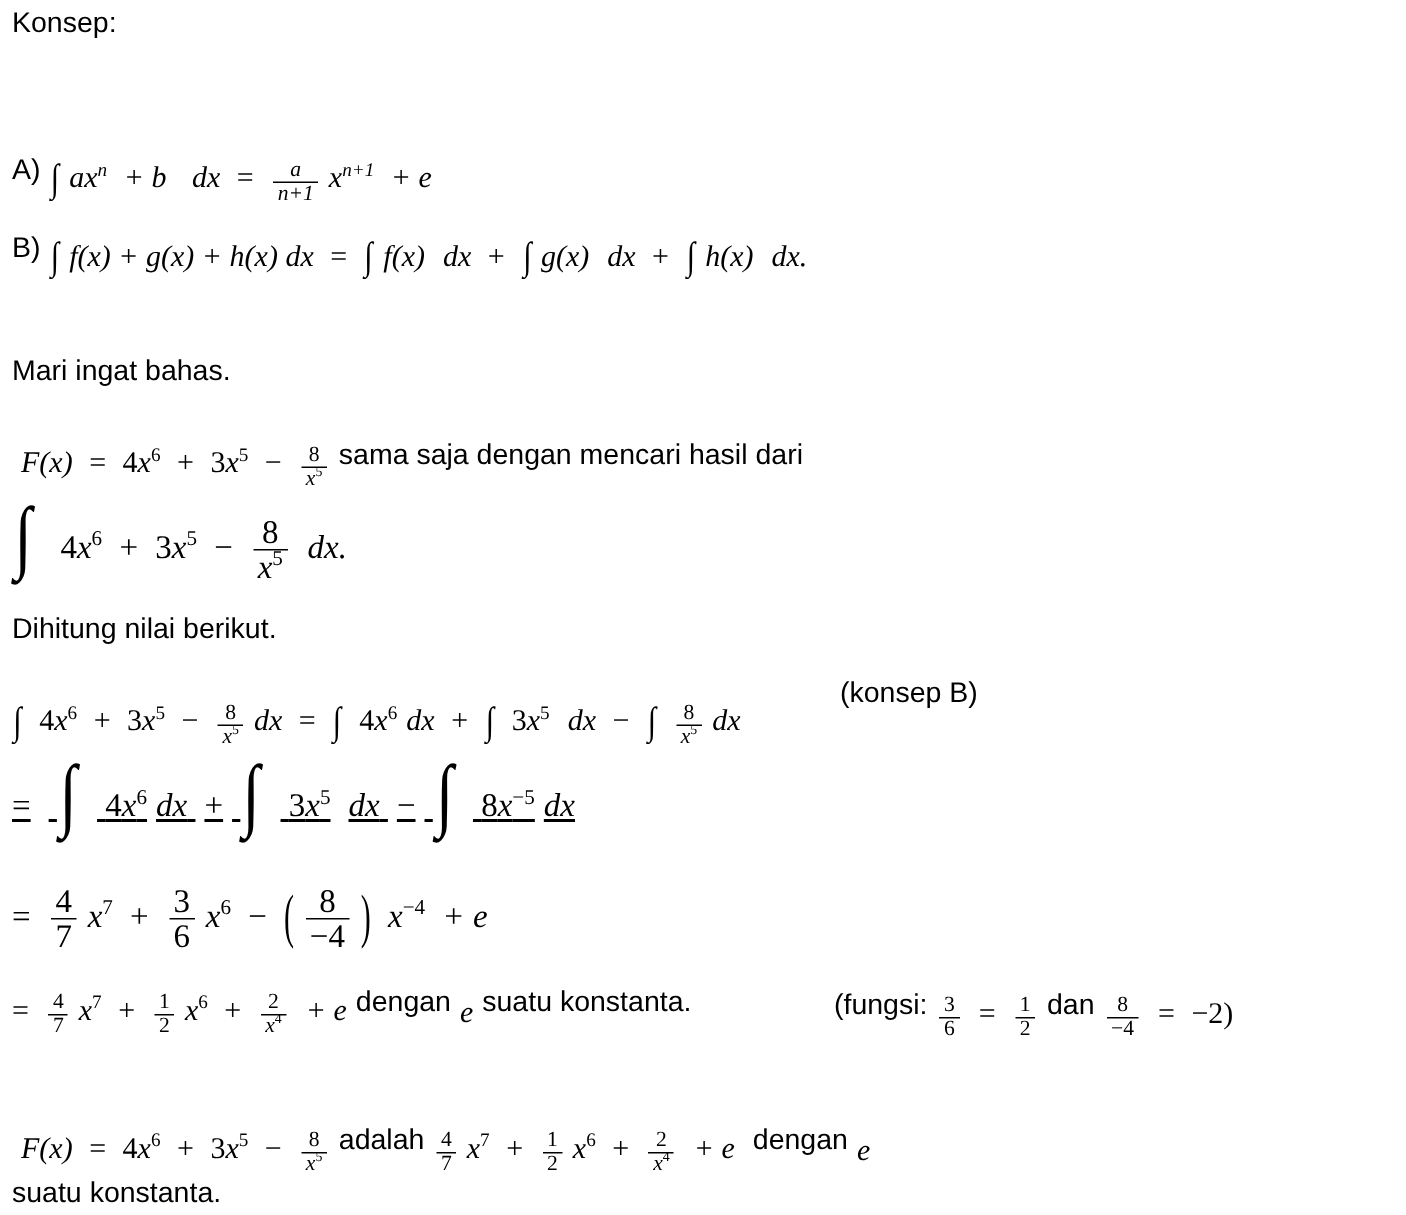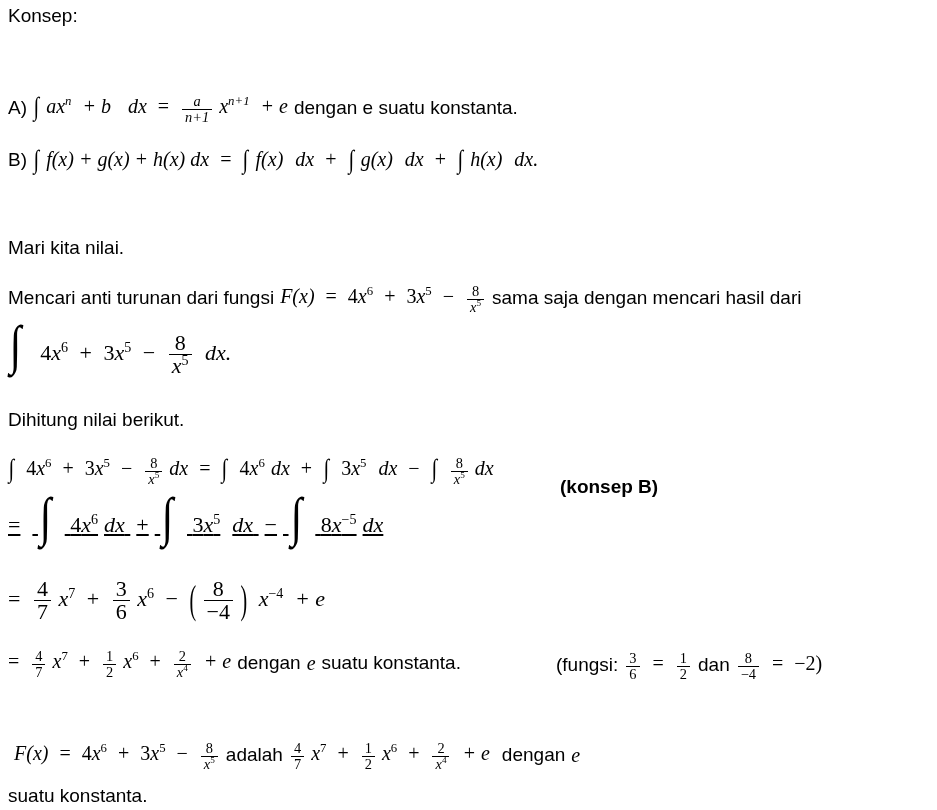--- a/index.html
+++ b/index.html
@@ -36,20 +36,21 @@
     font-family: "Liberation Sans", sans-serif;
     font-size: 19px;
   }
 
   
   .math {
     font-family: "Liberation Serif", serif;
     font-style: italic;
     font-size: 20px;
     white-space: nowrap;
+    margin-top: 12px;
   }
   .math .num,
   .math .op,
   .upr {
     font-style: normal;
   }
   .mathline {
     position: absolute;
     left: 8px;
     display: flex;
@@ -134,43 +135,41 @@
       <span class="sp2"></span><span>dx</span>
       <span class="sp"></span><span class="upr">=</span><span class="sp"></span>
       <span class="frac small">
         <span class="fnum">a</span>
         <span class="fden">n+1</span>
       </span>
       <span>x</span><sup class="e">n+1</sup>
       <span class="sp"></span><span>+ e</span>
     </span>
     <span class="sp"></span>
-    <span class="txt"><span>dengan e suatu konstanta.</span></span>
   </div>
 
   <div class="mathline" style="top:148px;">
     <span class="txt">B)</span>
     <span class="sp"></span>
     <span class="math">
       <span class="intg sm">∫</span><span class="sp"></span><span>f(x) + g(x) + h(x)  dx</span>
       <span class="sp"></span><span class="upr">=</span><span class="sp"></span>
       <span class="intg sm">∫</span><span class="sp"></span><span>f(x)<span class="sp2"></span>dx</span>
       <span class="sp"></span><span class="upr">+</span><span class="sp"></span>
       <span class="intg sm">∫</span><span class="sp"></span><span>g(x)<span class="sp2"></span>dx</span>
       <span class="sp"></span><span class="upr">+</span><span class="sp"></span>
       <span class="intg sm">∫</span><span class="sp"></span><span>h(x)<span class="sp2"></span>dx.</span>
     </span>
   </div>
 
   <div class="line" style="top:238px;">
-    <span class="txt">Mari kita nilai.</span>
+    <span class="txt">Mari ingat bahas.</span>
   </div>
 
   <div class="mathline" style="top:283px;">
-    <span class="txt">Mencari anti turunan dari fungsi</span>
     <span class="sp"></span>
     <span class="math">
       <span>F(x)</span>
       <span class="sp"></span><span class="upr">=</span><span class="sp"></span>
       <span class="upr">4</span><span>x</span><sup class="e upr">6</sup>
       <span class="sp"></span><span class="upr">+</span><span class="sp"></span>
       <span class="upr">3</span><span>x</span><sup class="e upr">5</sup>
       <span class="sp"></span><span class="upr">−</span><span class="sp"></span>
       <span class="frac small">
         <span class="fnum upr">8</span>
@@ -220,21 +219,21 @@
       <span class="upr">3</span><span>x</span><sup class="e upr">5</sup><span class="sp2"></span><span>dx</span>
       <span class="sp"></span><span class="upr">−</span><span class="sp"></span>
       <span class="intg sm">∫</span><span class="sp"></span>
       <span class="frac small">
         <span class="fnum upr">8</span>
         <span class="fden"><span>x</span><sup class="e upr">5</sup></span>
       </span>
       <span>dx</span>
     </span>
   </div>
-  <div class="note" style="top:476px; left:560px;font-weight:bold;">
+  <div class="note" style="top:452px; left:560px;">
     <span>(konsep B)</span>
   </div>
 
   <div class="mathline" style="top:512px;text-decoration:underline;">
     <span class="math" style="font-size:22px;">
       <span class="upr">=</span><span class="sp2"></span>
       <span class="intg big">∫</span><span class="sp2"></span>
       <span class="upr">4</span><span>x</span><sup class="e upr">6</sup><span class="sp"></span><span>dx</span>
       <span class="sp"></span><span class="upr">+</span><span class="sp"></span>
       <span class="intg big">∫</span><span class="sp2"></span>

